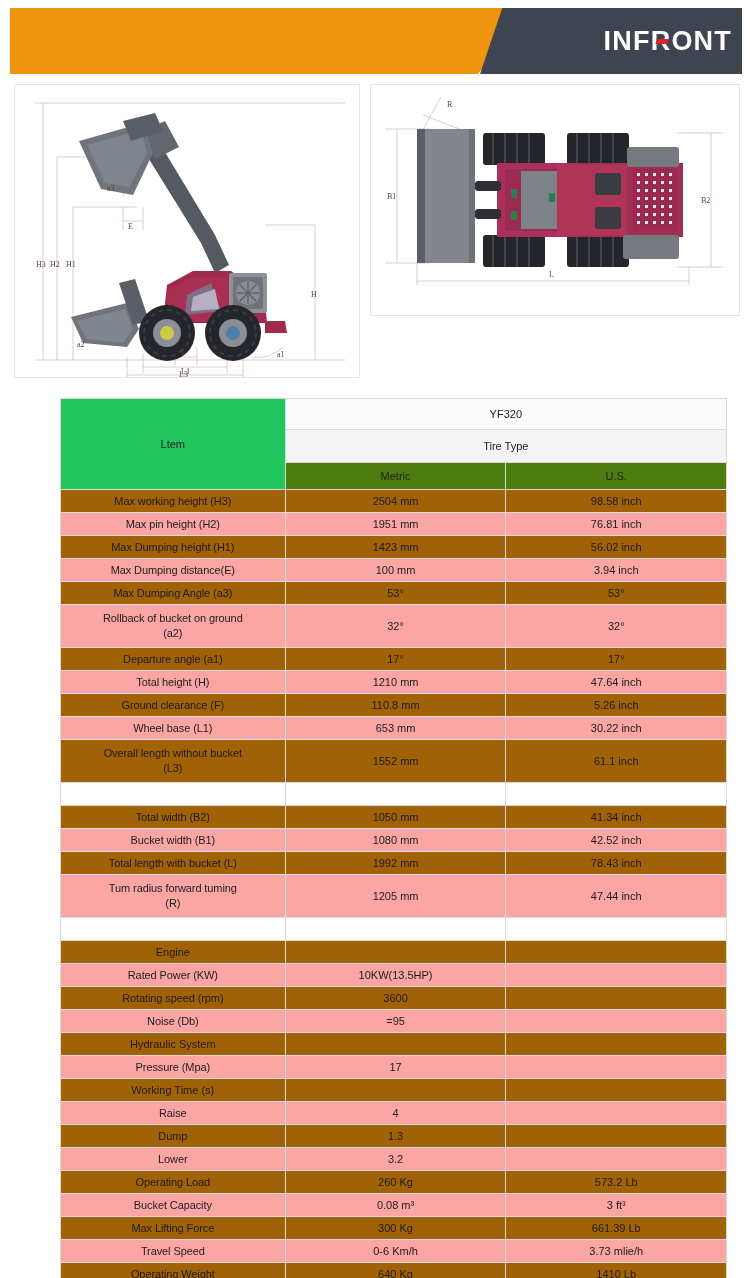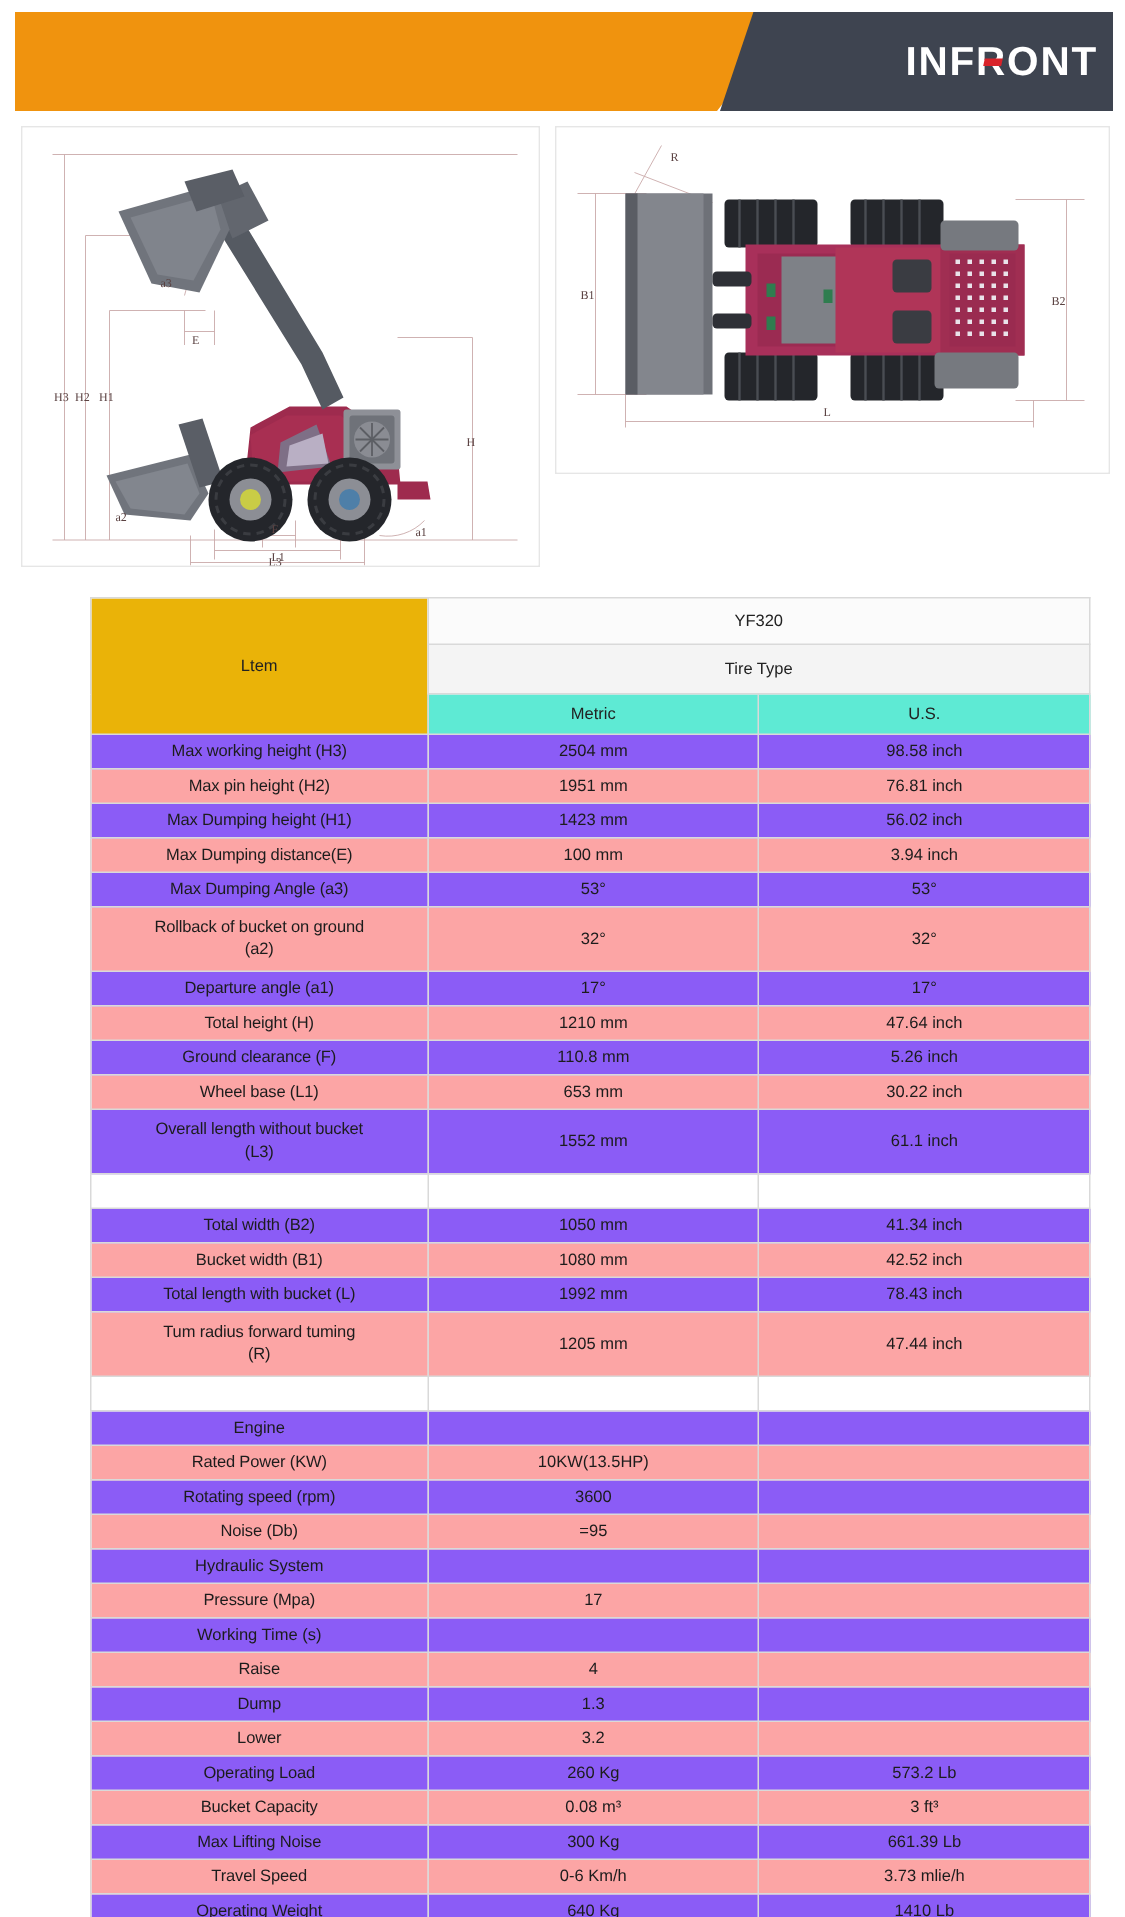--- a/index.html
+++ b/index.html
@@ -118,24 +118,24 @@
   .c-us     { width: 221px; text-align: center; }
 
   .hdr-cell {
     background: #fbfbfb;
     text-align: center;
     font-size: 11px;
     color: #222;
   }
   .hdr-model  { height: 30px; }
   .hdr-tire   { height: 32px; background: #f4f4f4; }
-  .hdr-unit   { height: 26px; background: #5eead4; }
-  .hdr-item   { background: #eab308; font-size: 11px; }
-
-  tr.r-odd  td { background: #8b5cf6; }
+  .hdr-unit   { height: 26px; background: #4d7c0f; }
+  .hdr-item   { background: #22c55e; font-size: 11px; }
+
+  tr.r-odd  td { background: #a16207; }
   tr.r-even td { background: #fca5a5; }
 
   td.lbl {
     text-align: center;
     font-weight: bold;
     font-size: 11px;
     padding: 4px 6px;
     line-height: 15px;
     letter-spacing: -0.1px;
   }
@@ -520,21 +520,21 @@
           <td class="c-item lbl">Operating Load</td>
           <td class="c-metric val">260 Kg</td>
           <td class="c-us val">573.2 Lb</td>
         </tr>
         <tr class="row-std r-even">
           <td class="c-item lbl">Bucket Capacity</td>
           <td class="c-metric val">0.08 m³</td>
           <td class="c-us val">3 ft³</td>
         </tr>
         <tr class="row-std r-odd">
-          <td class="c-item lbl">Max Lifting Noise</td>
+          <td class="c-item lbl">Max Lifting Force</td>
           <td class="c-metric val">300 Kg</td>
           <td class="c-us val">661.39 Lb</td>
         </tr>
         <tr class="row-std r-even">
           <td class="c-item lbl">Travel Speed</td>
           <td class="c-metric val">0-6 Km/h</td>
           <td class="c-us val">3.73 mlie/h</td>
         </tr>
         <tr class="row-std r-odd">
           <td class="c-item lbl">Operating Weight</td>

